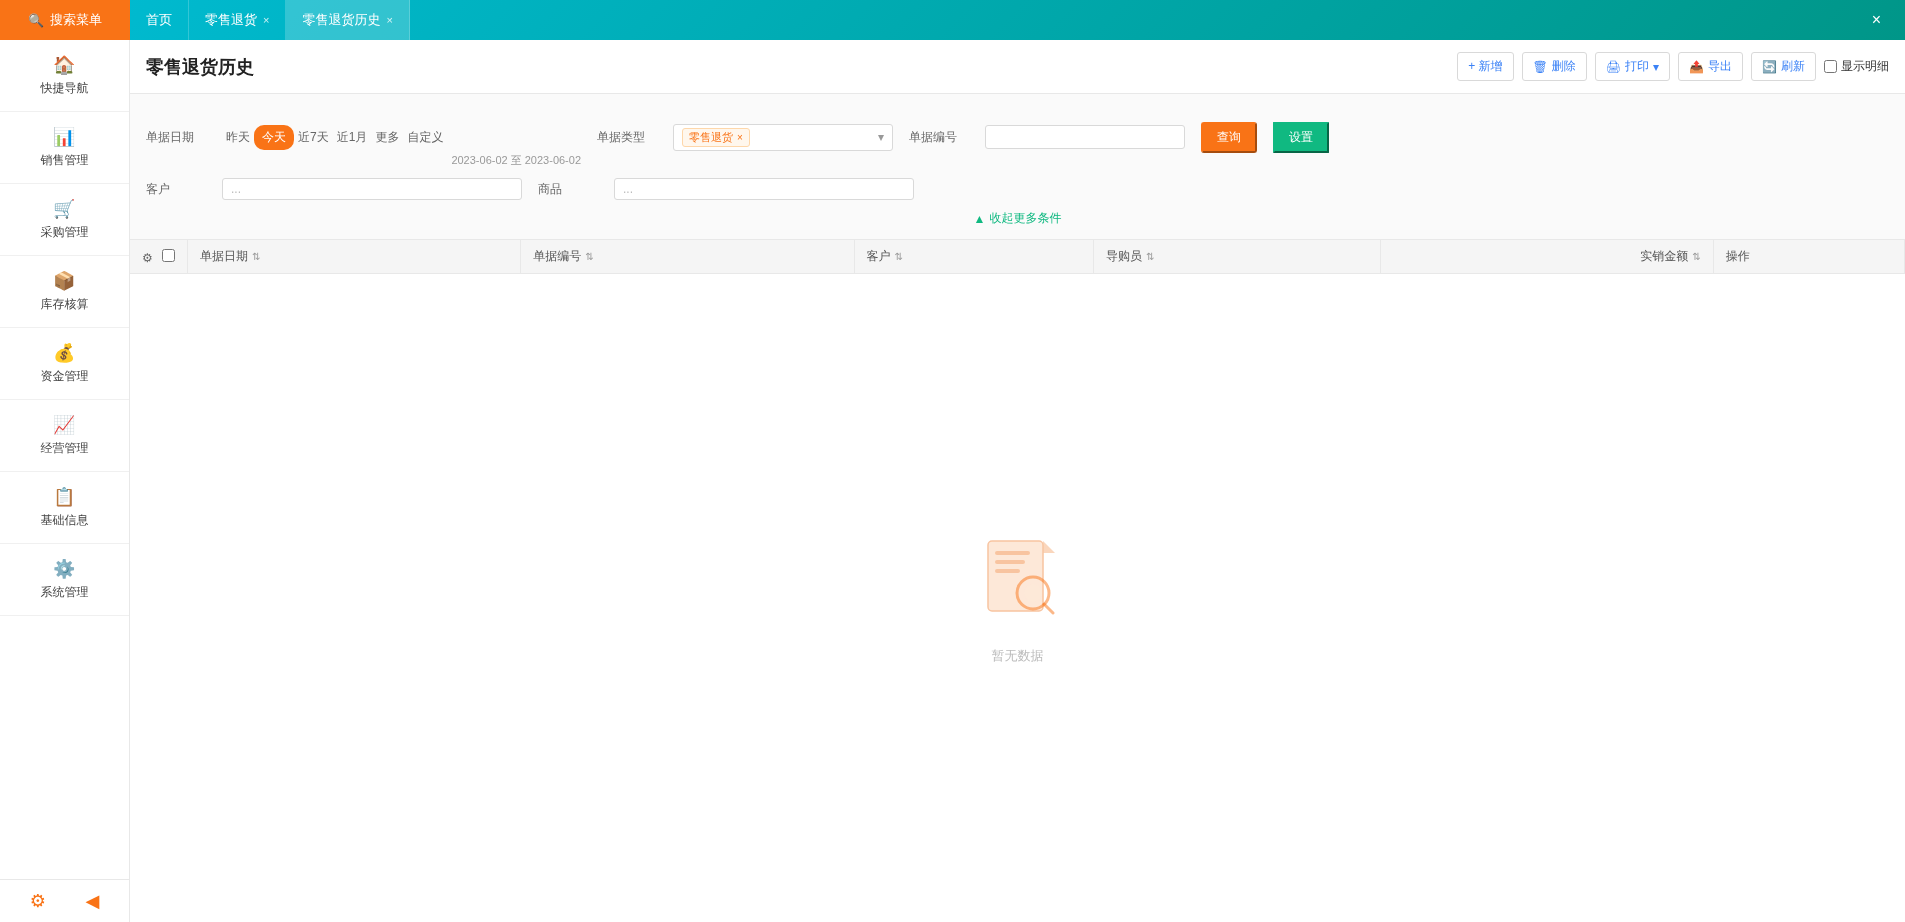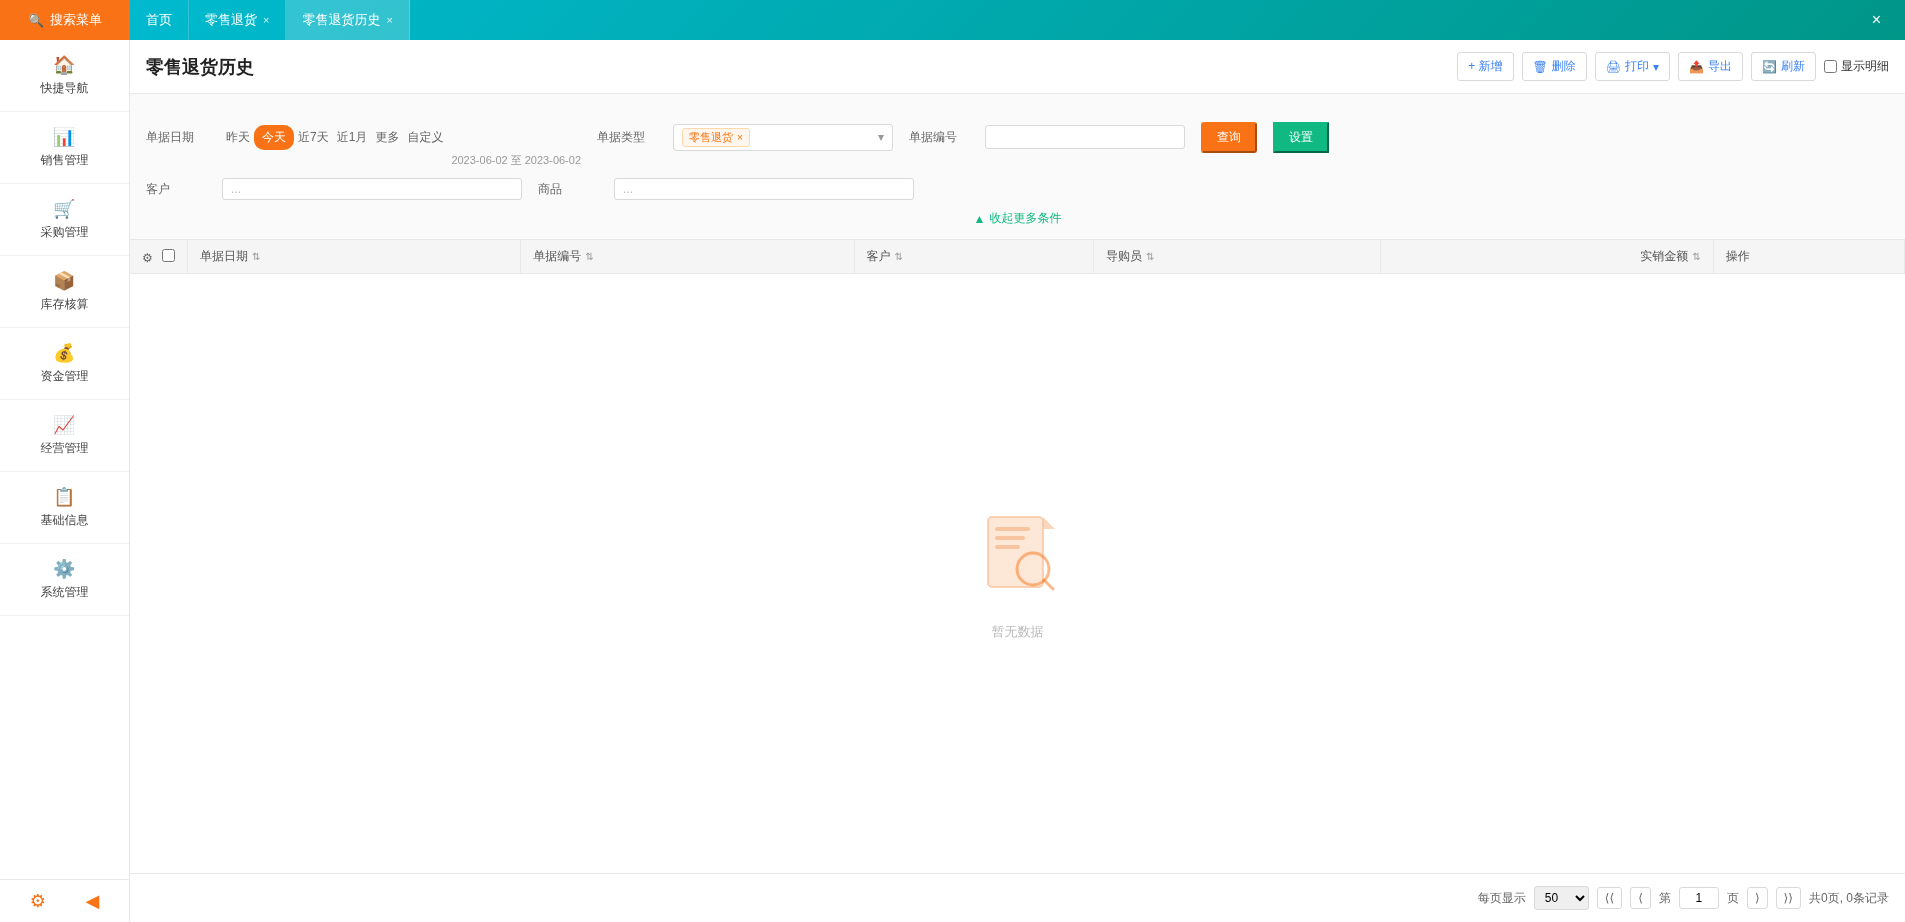--- a/index.html
+++ b/index.html
@@ -566,31 +566,15 @@
           <circle cx="65" cy="62" r="16" fill="none" stroke="#f97316" stroke-width="3" opacity="0.5"></circle>
           <circle cx="65" cy="62" r="9" fill="#fde8d8" opacity="0.8"></circle>
           <line x1="76" y1="73" x2="85" y2="82" stroke="#f97316" stroke-width="3" stroke-linecap="round" opacity="0.5"></line>
 
           <polygon points="75,10 75,22 87,22" fill="#f8c4a0" opacity="0.7"></polygon>
         </svg>
         <span class="empty-text">暂无数据</span>
       </div>
     </div>
 
-    <div class="pagination">
-      <span class="pagination-label">每页显示</span>
-      <select class="pagination-select">
-        <option>20</option>
-        <option selected="">50</option>
-        <option>100</option>
-      </select>
-      <button class="pagination-btn">⟨⟨</button>
-      <button class="pagination-btn">⟨</button>
-      <span class="pagination-label">第</span>
-      <input class="pagination-input" value="1" style="">
-      <span class="pagination-label">页</span>
-      <button class="pagination-btn">⟩</button>
-      <button class="pagination-btn">⟩⟩</button>
-      <span class="pagination-info">共0页, 0条记录</span>
-    </div>
 
   </div>
 </div>
 
 </body></html>

